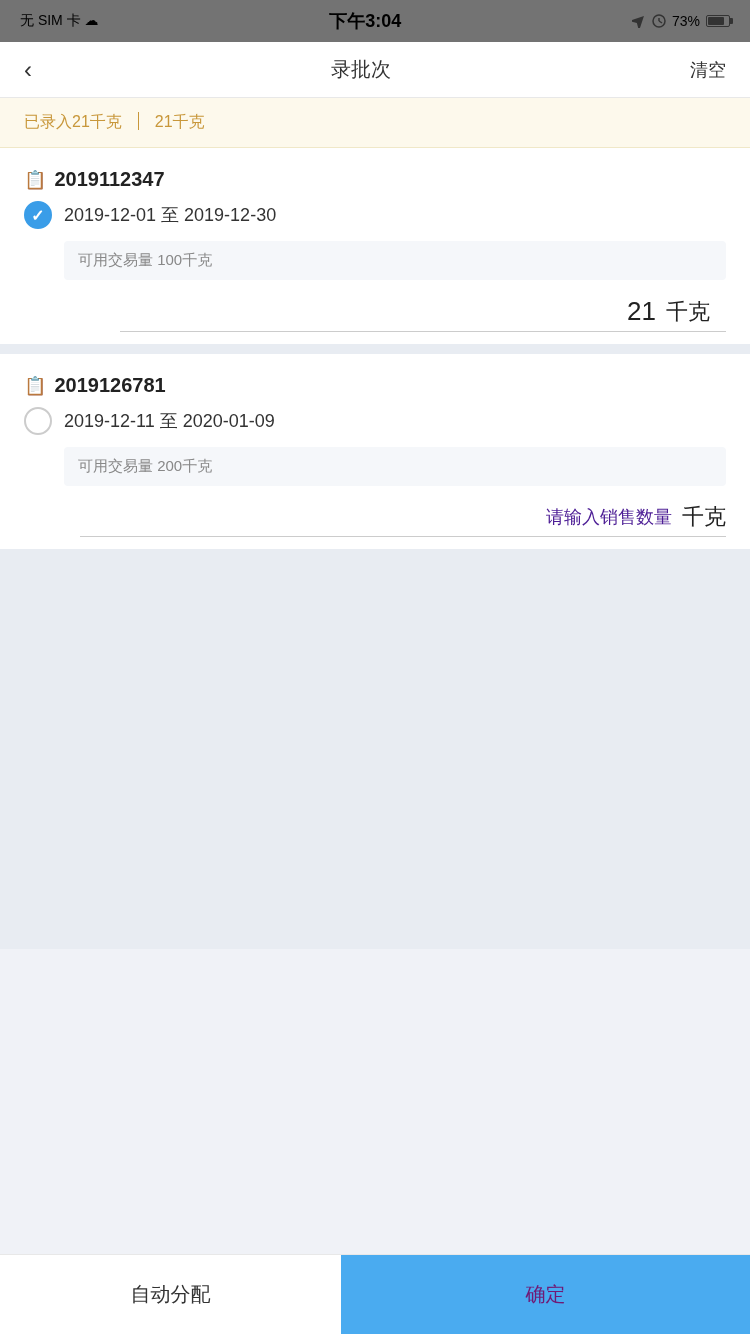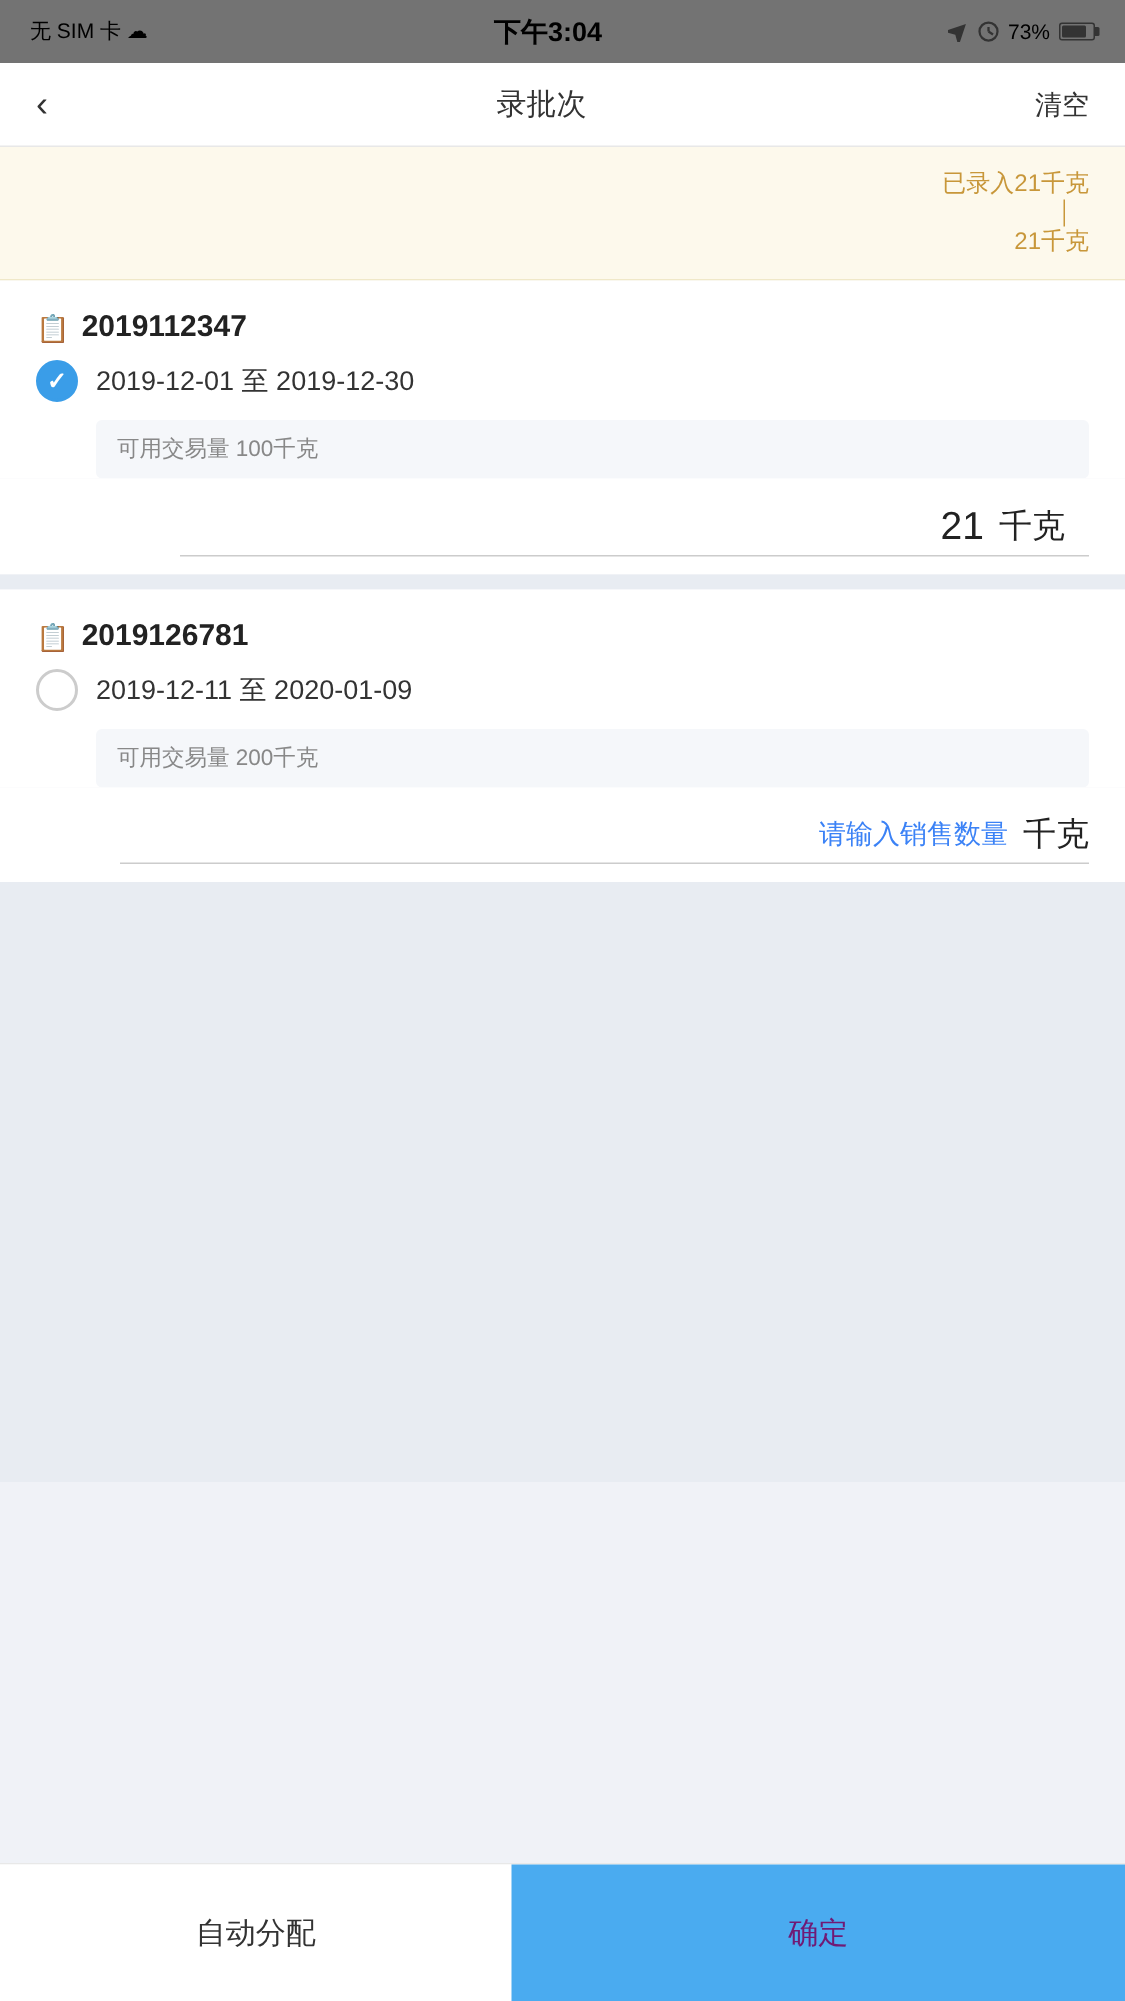--- a/index.html
+++ b/index.html
@@ -98,24 +98,23 @@
       font-size: 18px;
       color: #333;
       cursor: pointer;
     }
 
     
     .info-banner {
       background: #fdf9ec;
       padding: 14px 24px;
       display: flex;
-      align-items: flex-end;
+      align-items: flex-start;
       gap: 0;
       border-bottom: 1px solid #f0e8c8;
-      flex-direction: column;
     }
     .info-banner-text {
       font-size: 16px;
       color: #c8973a;
     }
     .info-banner-divider {
       width: 1px;
       height: 18px;
       background: #c8973a;
       margin: 0 16px;
@@ -209,21 +208,21 @@
       background: #e8ecf2;
       min-height: 400px;
     }
 
     
     .bottom-bar {
       position: fixed;
       bottom: 0;
       left: 0;
       width: 750px;
-      height: 92px;
+      height: 80px;
       display: flex;
       align-items: stretch;
       background: #fff;
       border-top: 1px solid #e8e8e8;
     }
     .bottom-auto {
       flex: 1;
       display: flex;
       align-items: center;
       justify-content: center;
@@ -320,21 +319,21 @@
     </div>
     <div class="batch-date-row">
       <div class="radio-circle"></div>
       <span class="batch-date">2019-12-11 至 2020-01-09</span>
     </div>
     <div class="available-box">可用交易量 200千克</div>
   </div>
 
   <div style="background:#fff; padding: 4px 0 0 0;">
     <div style="display:flex; justify-content:flex-end; align-items:center; padding: 12px 24px 4px 24px; background:#fff; gap:10px;">
-      <span style="font-size:18px; color:#3b82f6;">请输入销售数量</span>
+      <span style="font-size:18px; color:#4c1d95;">请输入销售数量</span>
       <span style="font-size:22px; color:#222;">千克</span>
     </div>
     <div style="height:1px; background:#ccc; margin: 0 24px 12px 80px;"></div>
   </div>
 
   <div class="gray-fill"></div>
 
 </div>
 
 <div class="bottom-bar">

